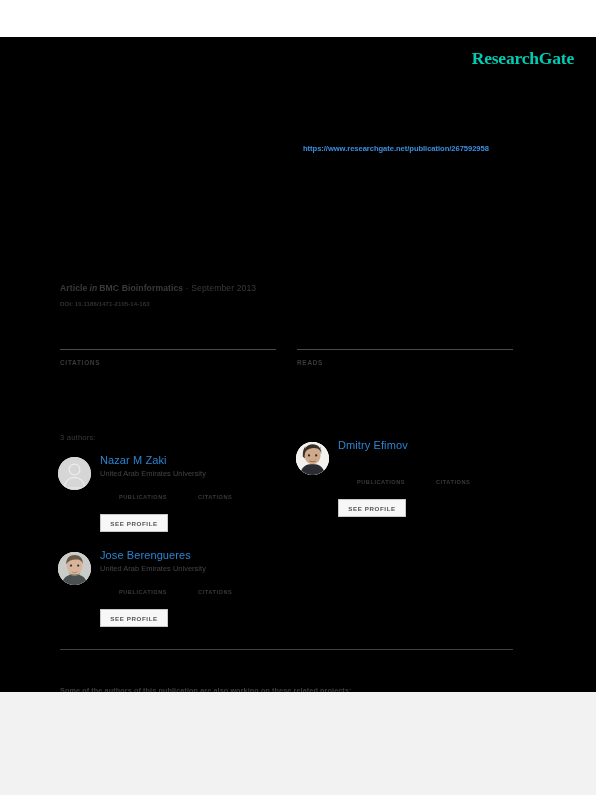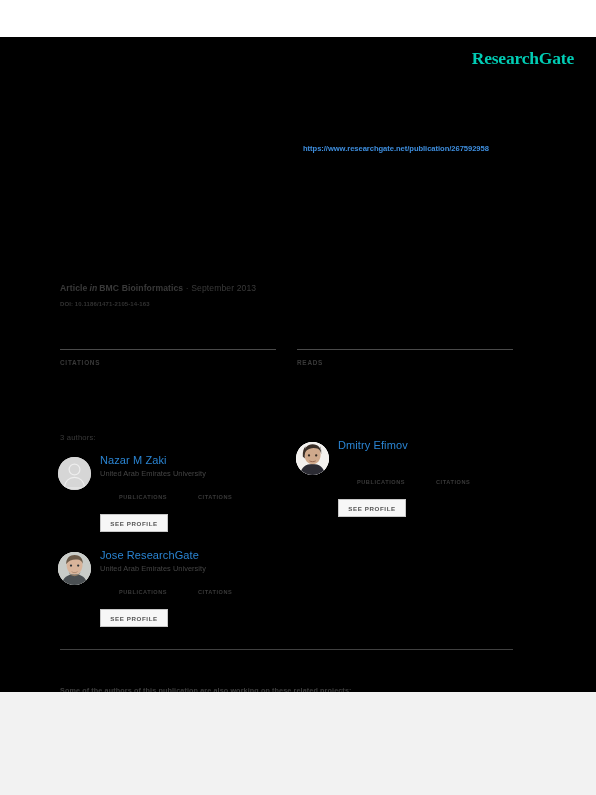--- a/index.html
+++ b/index.html
@@ -366,21 +366,21 @@
           <path d="M8.2 12.2 C8.0 6.2 11.8 3.0 16.6 3.0 C21.6 3.0 25.0 6.2 24.9 11.8
                    C24.0 9.2 22.0 7.8 19.2 7.6 C15.0 7.2 10.6 8.4 8.2 12.2 Z" fill="#6b5a48"></path>
           <ellipse cx="13.0" cy="13.6" rx="1.15" ry="1.05" fill="#2e3336"></ellipse>
           <ellipse cx="20.2" cy="13.6" rx="1.15" ry="1.05" fill="#2e3336"></ellipse>
           <path d="M12.6 18.8 C13.4 20.6 19.6 20.6 20.5 18.8 C19.0 21.4 14.2 21.4 12.6 18.8 Z" fill="#8a6a54"></path>
           <path d="M10.6 19.6 C11.6 21.8 13.4 23.0 16.6 23.0 C19.8 23.0 21.6 21.8 22.6 19.6
                    C22.0 22.8 19.6 24.2 16.6 24.2 C13.6 24.2 11.2 22.8 10.6 19.6 Z" fill="#8d7a63"></path>
         </svg>
       </div>
       <div class="author-info">
-        <div class="author-name">Jose ResearchGate</div>
+        <div class="author-name">Jose Berengueres</div>
         <div class="author-affil">United Arab Emirates University</div>
       </div>
       <div class="author-metrics">
         <div class="metric pubs">
           <div class="metric-value"></div>
           <div class="metric-label">PUBLICATIONS</div>
         </div>
         <div class="metric cits">
           <div class="metric-value"></div>
           <div class="metric-label">CITATIONS</div>

